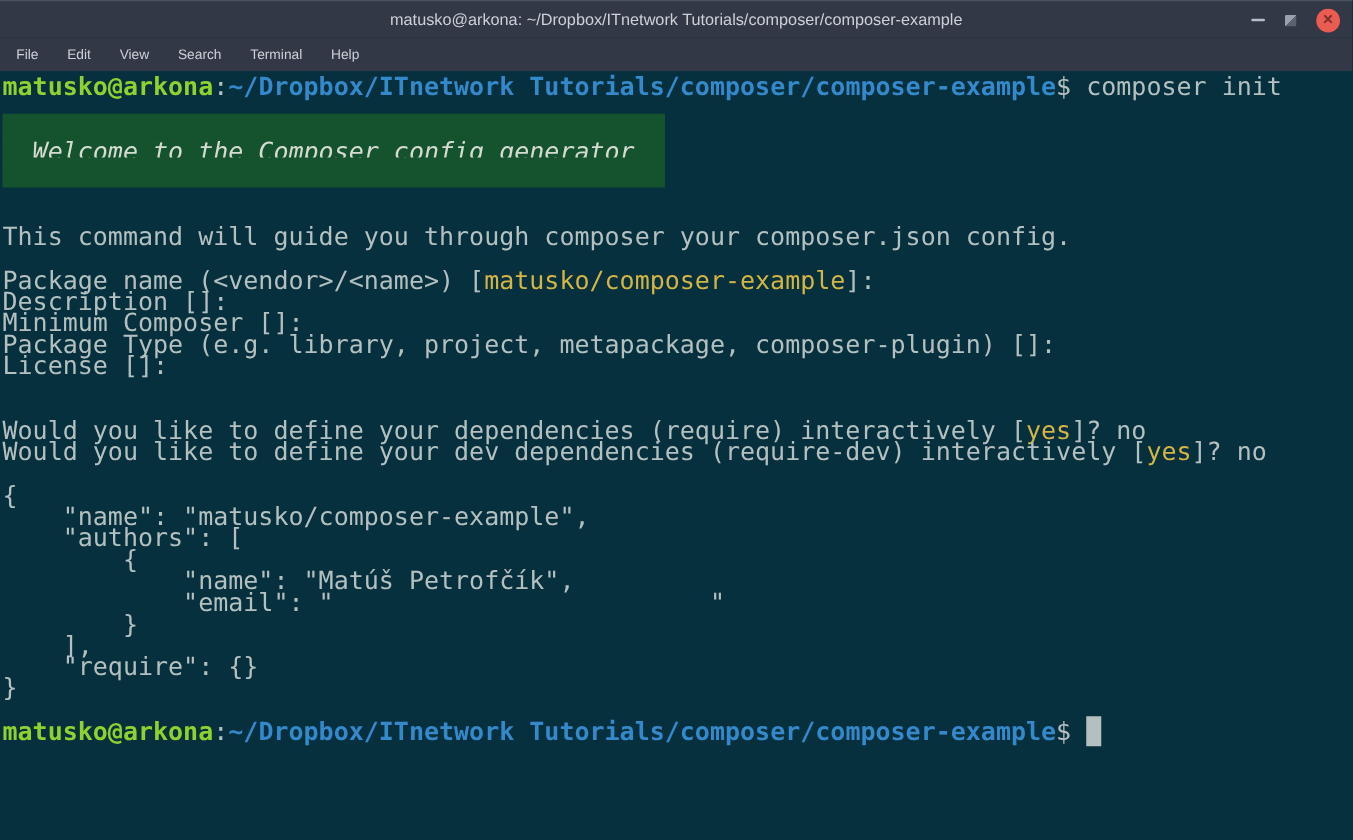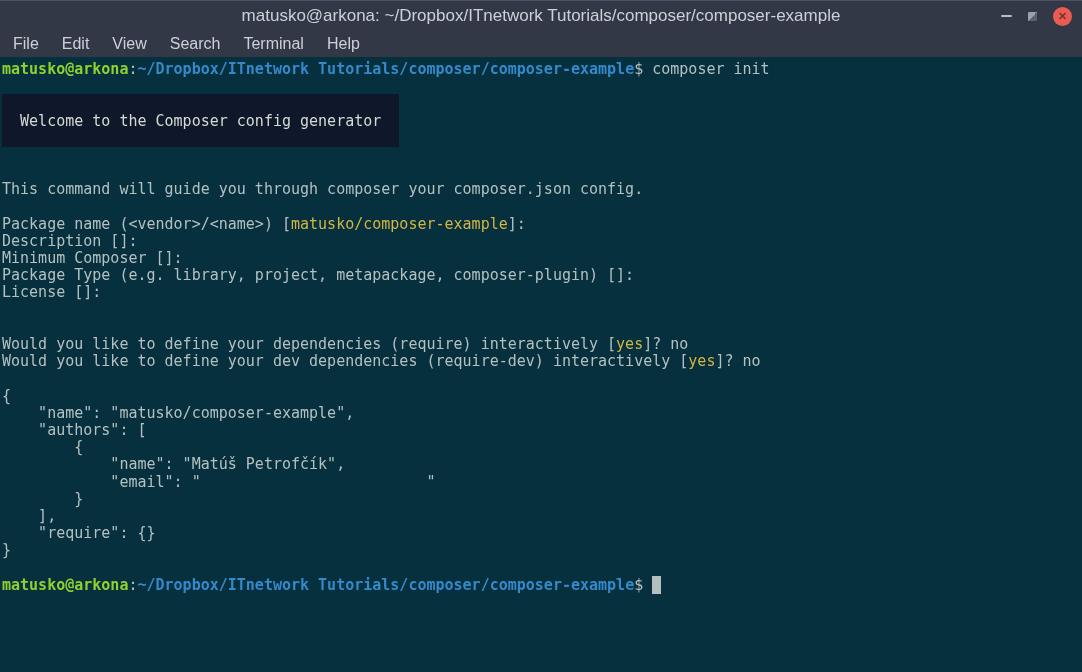--- a/index.html
+++ b/index.html
@@ -6,21 +6,21 @@
   html,body { width:1082px; height:672px; overflow:hidden; background:#06303e;
               font-family:"Liberation Sans", sans-serif; }
 
   
   .titlebar {
     height:30px; background:#323845; border-top:1px solid #4a5160;
     position:relative; display:flex; align-items:center;
   }
   .title-text {
     position:absolute; left:0; right:0; text-align:center;
-    color:#ccd1d9; font-size:17px; line-height:29px;
+    color:#ccd1d9; font-size:13px; line-height:29px;
   }
   .win-controls {
     position:absolute; right:10px; top:0; height:30px;
     display:flex; align-items:center; gap:16px; z-index:2;
   }
   .btn-min { width:11px; height:2px; background:#b8bec8; border-radius:1px; }
   .btn-restore {
     width:9px; height:9px;
     background:linear-gradient(135deg, #9aa1ad 50%, #5a6170 50%);
     border-radius:1px;
@@ -28,36 +28,36 @@
   .btn-close {
     width:19px; height:19px; border-radius:50%; background:#ea5b52;
     color:#7e3231; font-size:11px; font-weight:bold;
     display:flex; align-items:center; justify-content:center; line-height:1;
   }
   .menubar {
     height:27px; background:#323845; display:flex; align-items:center;
     padding-left:10px;
   }
   .menu-item {
-    color:#ccd1d9; font-size:16px; margin-right:17px; padding:2px 3px;
+    color:#ccd1d9; font-size:11px; margin-right:17px; padding:2px 3px;
   }
 
   
   .terminal {
     position:absolute; top:57px; left:0; right:0; bottom:0;
     background:#06303e; padding:4px 0 0 2px;
     font-family:"DejaVu Sans Mono", monospace;
-    font-size:15px; cursor:text;
+    font-size:20px; cursor:text;
   }
   .line { height:17.2px; line-height:17.2px; white-space:pre; }
   .seg-fg     { color:#b4c0c0; }
   .seg-green  { color:#8ed22f; font-weight:bold; }
   .seg-blue   { color:#3489cb; font-weight:bold; }
   .seg-yellow { color:#d2b545; }
-  .seg-banner { color:#d6dbd2; background:#0f172a; }
+  .seg-banner { color:#d6dbd2; background:#14532d;font-style:italic; }
   .seg-cursor { background:#b4c0c0; color:#06303e; }
 </style>
 </head>
 <body>
 
 <div class="titlebar">
   <div class="title-text">matusko@arkona: ~/Dropbox/ITnetwork Tutorials/composer/composer-example</div>
   <div class="win-controls">
     <span class="btn-min"></span>
     <span class="btn-restore"></span>

